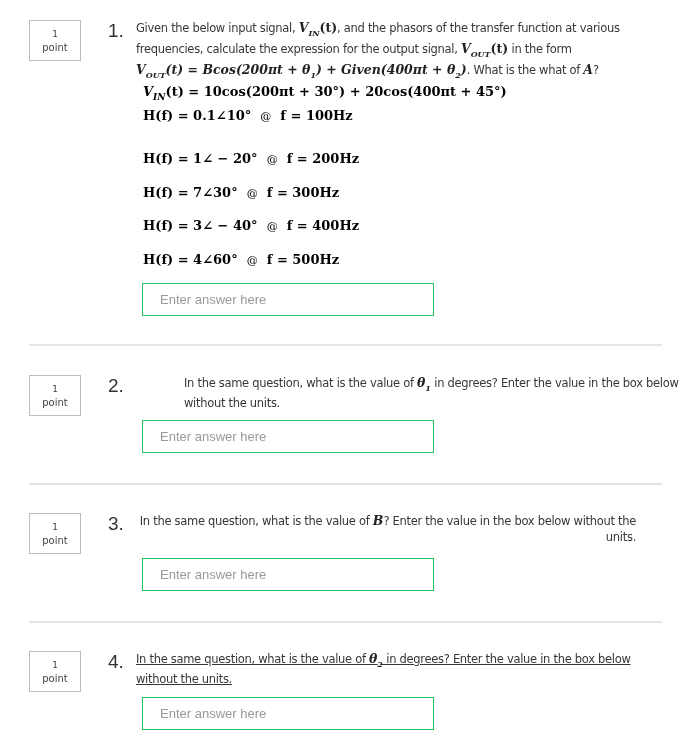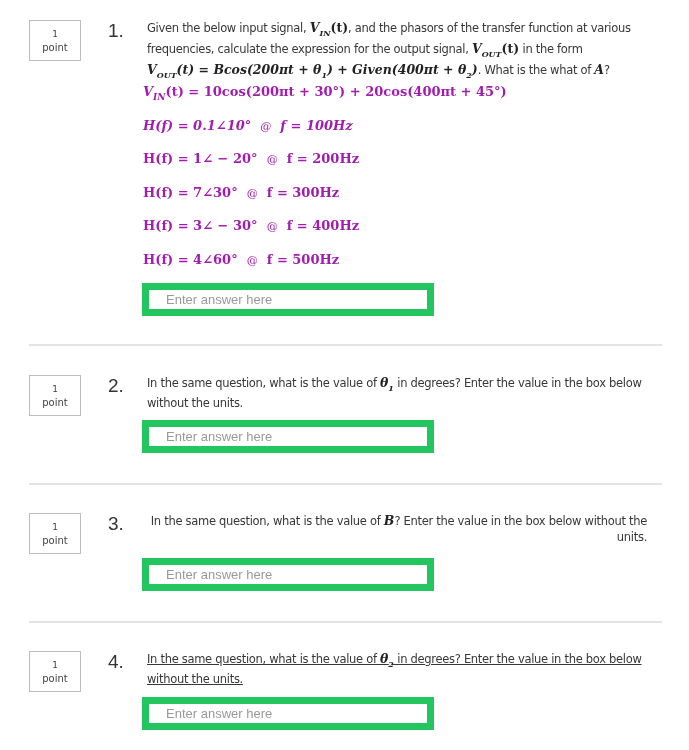--- a/index.html
+++ b/index.html
@@ -7,30 +7,30 @@
          font-family:"Liberation Sans", sans-serif; color:#333; }
   .question { position:absolute; left:0; width:689px; }
   .points-box { position:absolute; left:29px; width:52px; height:41px;
                 border:1px solid #bdbdbd; box-sizing:border-box;
                 text-align:center; font-size:10px; color:#444; line-height:14px;
                 padding-top:6px; font-family:"DejaVu Sans", sans-serif; }
   .points-box .pts-num { display:block; font-size:9px; }
   .points-box .pts-label { display:block; font-size:10px; }
   .qnum { position:absolute; left:108px; font-size:19px; color:#333;
           font-family:"Liberation Sans", sans-serif; }
-  .qtext { position:absolute; left:147px; width:500px; font-size:11.5px; line-height:15.5px;
+  .qtext { position:absolute; left:136px; width:500px; font-size:11.5px; line-height:15.5px;
            color:#373737; font-family:"DejaVu Sans", sans-serif; letter-spacing:-0.3px; }
   .math { font-family:"DejaVu Serif", serif; font-style:italic; font-weight:bold; font-size:12.5px; color:#222; letter-spacing:0; }
   .math .up { font-style:normal; }
   .math sub { font-size:8px; }
   .eq { position:absolute; left:143px; font-family:"DejaVu Serif", serif;
-        font-size:13px; font-weight:bold; color:#a21caf; white-space:nowrap; }
+        font-size:13px; font-weight:bold; color:#000000; white-space:nowrap; }
   .eq i { font-style:italic; }
   .answer-input { position:absolute; left:142px; width:292px; height:33px;
-                  border:7px solid #22c55e; box-sizing:border-box; padding:0 17px;
+                  border:1px solid #22c55e; box-sizing:border-box; padding:0 17px;
                   font-size:13px; color:#333; font-family:"Liberation Sans", sans-serif;
                   outline:none; background:#fff; }
   .answer-input::placeholder { color:#999; }
   .divider { position:absolute; left:29px; width:633px; height:2px; background:#e4e4e4; }
 </style>
 </head>
 <body>
 
 <div class="question" style="top:0;">
   <div class="points-box" style="top:20px;">
@@ -38,38 +38,38 @@
     <span class="pts-label">point</span>
   </div>
   <div class="qnum" style="top:20px;">1.</div>
   <div class="qtext" style="top:20px;">
     <span>Given the below input signal, </span><span class="math"><span>V</span><sub>IN</sub><span class="up">(t)</span></span><span>, and the phasors of the transfer function at various frequencies, calculate the expression for the output signal, </span><span class="math"><span>V</span><sub>OUT</sub><span class="up">(t)</span></span><span> in the form</span><br>
     <span class="math"><span>V</span><sub>OUT</sub><span>(t) = Bcos(200πt + θ</span><sub>1</sub><span>) + Given(400πt + θ</span><sub>2</sub><span>)</span></span><span>. What is the what of </span><span class="math">A</span><span>?</span>
   </div>
 
   <div class="eq" style="top:84px;"><i>V</i><sub style="font-size:9px;font-style:italic;">IN</sub><span>(t) = 10cos(200πt + 30°) + 20cos(400πt + 45°)</span></div>
 
-  <div class="eq" style="top:118px;font-style:italic;"><span>H(f) = 0.1∠10°</span>&nbsp;&nbsp;<span style="font-weight:normal;font-size:11px;">@</span>&nbsp;&nbsp;<span>f = 100Hz</span></div>
+  <div class="eq" style="top:108px;"><span>H(f) = 0.1∠10°</span>&nbsp;&nbsp;<span style="font-weight:normal;font-size:11px;">@</span>&nbsp;&nbsp;<span>f = 100Hz</span></div>
   <div class="eq" style="top:151px;"><span>H(f) = 1∠ − 20°</span>&nbsp;&nbsp;<span style="font-weight:normal;font-size:11px;">@</span>&nbsp;&nbsp;<span>f = 200Hz</span></div>
   <div class="eq" style="top:185px;"><span>H(f) = 7∠30°</span>&nbsp;&nbsp;<span style="font-weight:normal;font-size:11px;">@</span>&nbsp;&nbsp;<span>f = 300Hz</span></div>
-  <div class="eq" style="top:218px;"><span>H(f) = 3∠ − 30°</span>&nbsp;&nbsp;<span style="font-weight:normal;font-size:11px;">@</span>&nbsp;&nbsp;<span>f = 400Hz</span></div>
+  <div class="eq" style="top:218px;"><span>H(f) = 3∠ − 40°</span>&nbsp;&nbsp;<span style="font-weight:normal;font-size:11px;">@</span>&nbsp;&nbsp;<span>f = 400Hz</span></div>
   <div class="eq" style="top:252px;"><span>H(f) = 4∠60°</span>&nbsp;&nbsp;<span style="font-weight:normal;font-size:11px;">@</span>&nbsp;&nbsp;<span>f = 500Hz</span></div>
 
   <input class="answer-input" type="text" style="top: 283px;" placeholder="Enter answer here">
 </div>
 
 <div class="divider" style="top:344px;"></div>
 
 <div class="question" style="top:0;">
   <div class="points-box" style="top:375px;">
     <span class="pts-num">1</span>
     <span class="pts-label">point</span>
   </div>
   <div class="qnum" style="top:375px;">2.</div>
-  <div class="qtext" style="top:375px;">
+  <div class="qtext" style="top:375px;margin-left:48px;">
     <span>In the same question, what is the value of </span><span class="math"><span>θ</span><sub>1</sub></span><span> in degrees? Enter the value in the box below without the units.</span>
   </div>
   <input class="answer-input" type="text" style="top: 420px;" placeholder="Enter answer here">
 </div>
 
 <div class="divider" style="top:483px;"></div>
 
 <div class="question" style="top:0;">
   <div class="points-box" style="top:513px;">
     <span class="pts-num">1</span>

